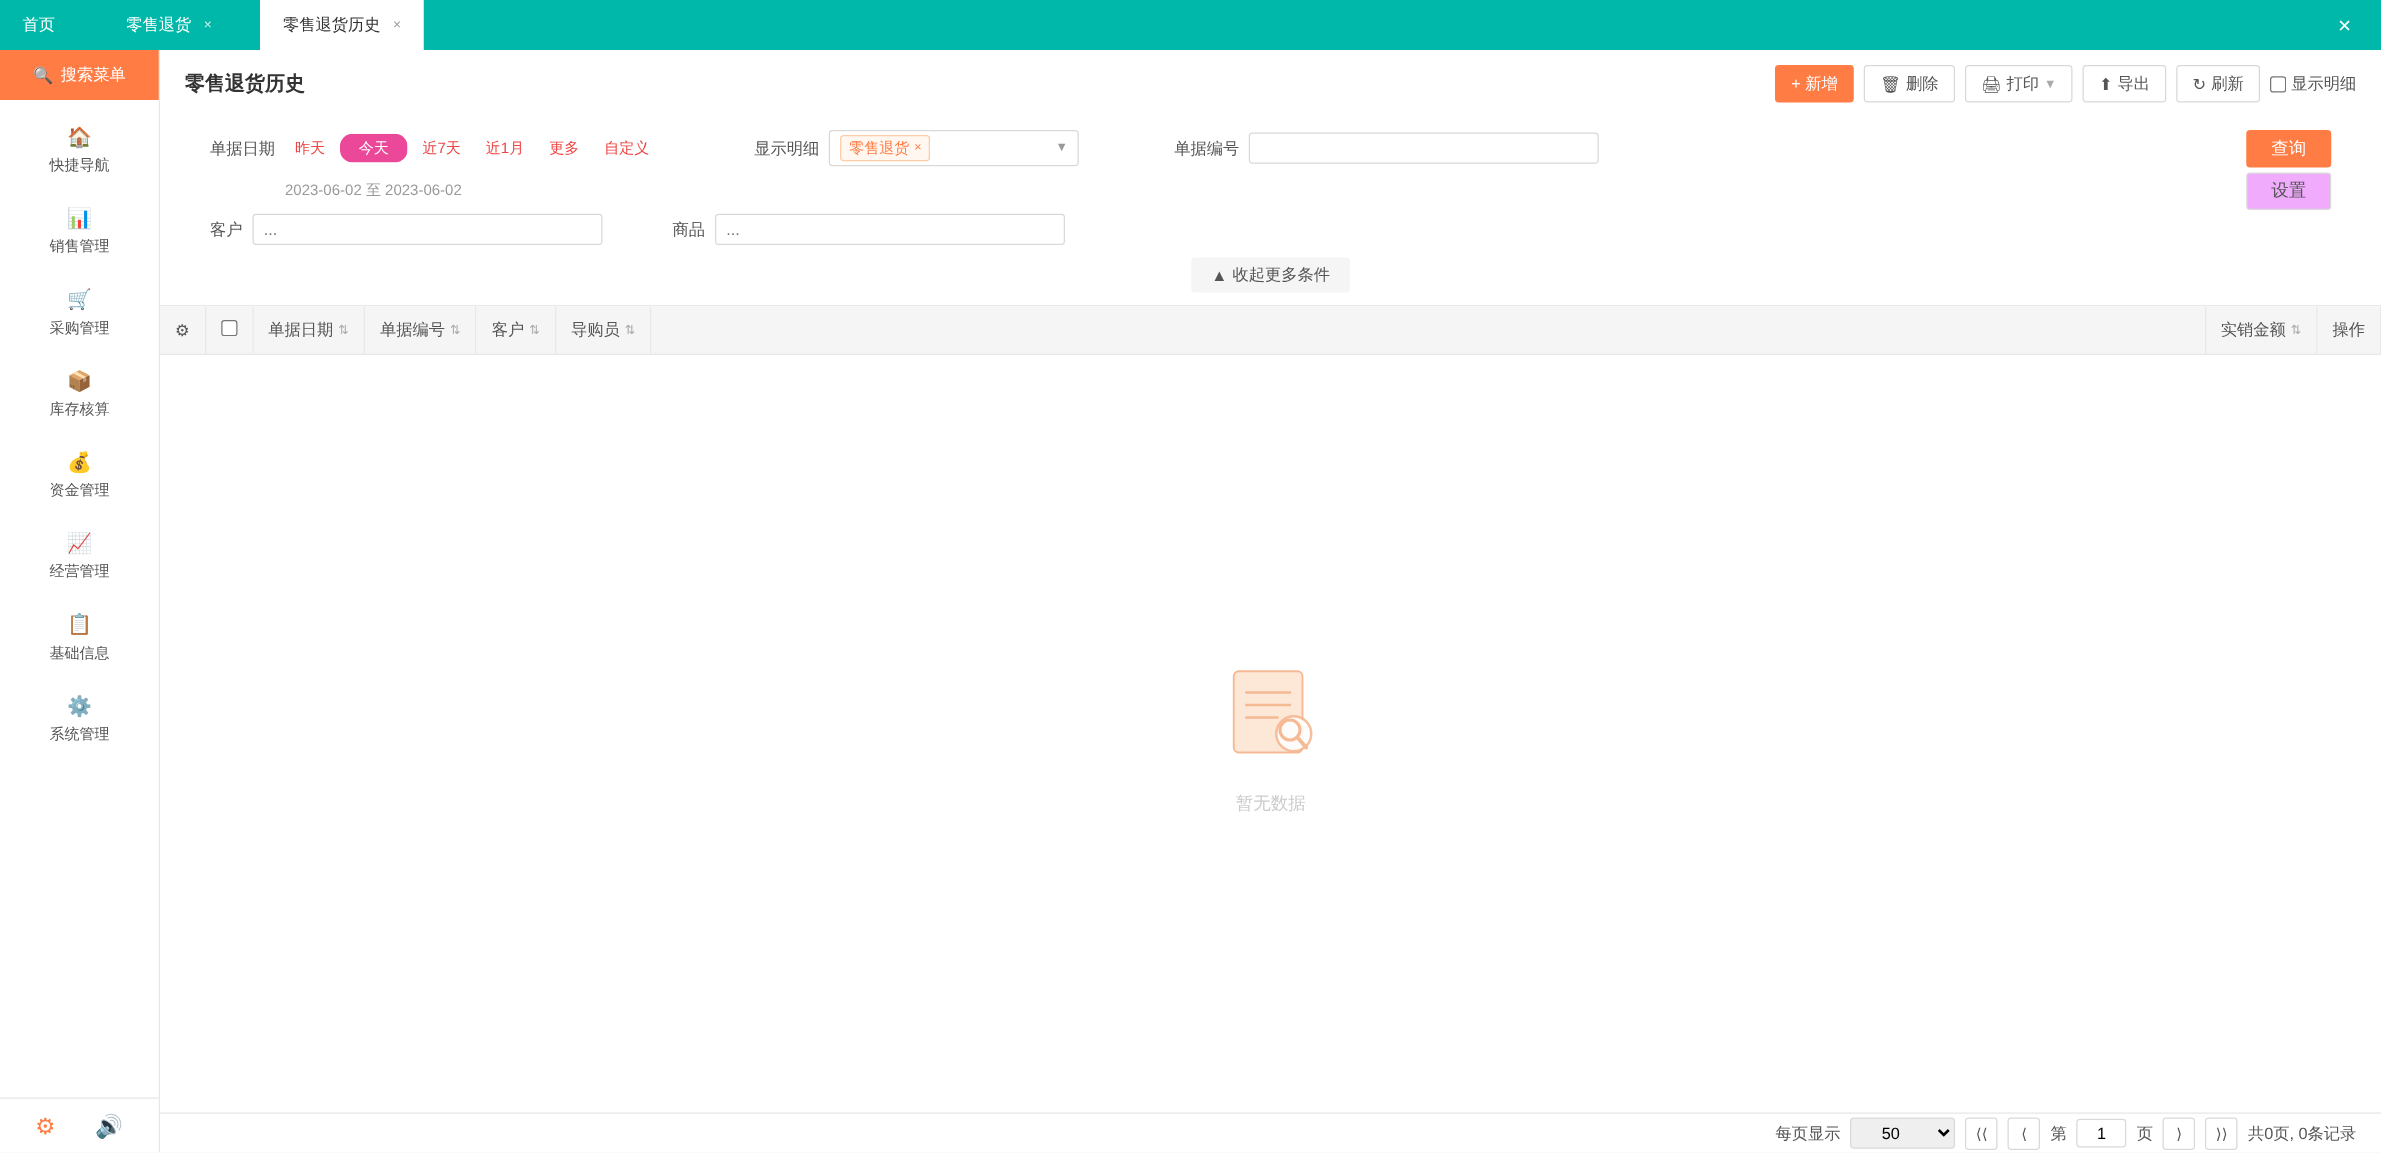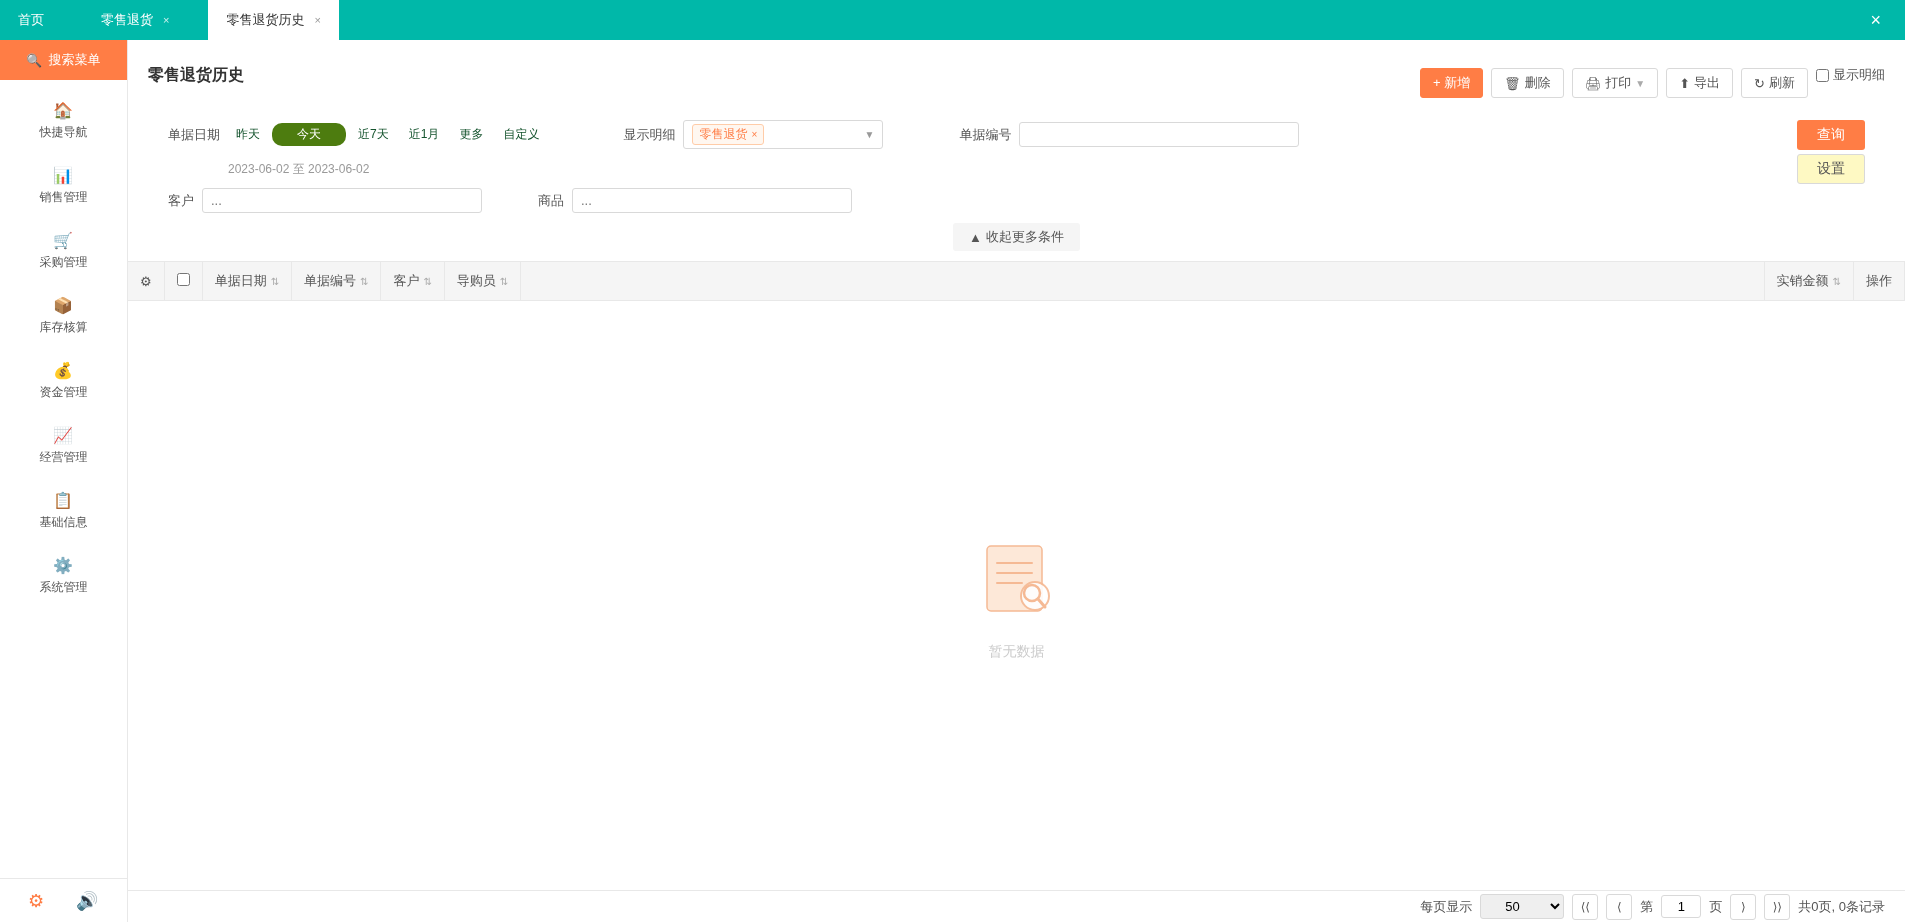--- a/index.html
+++ b/index.html
@@ -159,21 +159,20 @@
       align-items: center;
       gap: 4px;
       padding: 5px 12px;
       border: 1px solid #d9d9d9;
       background: #fff;
       border-radius: 3px;
       font-size: 13px;
       color: #555;
       cursor: pointer;
       white-space: nowrap;
-      margin-top: 16px;
     }
     .toolbar-btn.primary {
       background: #ff7d45;
       color: #fff;
       border-color: #ff7d45;
     }
     .checkbox-label {
       display: flex;
       align-items: center;
       gap: 4px;
@@ -206,28 +205,28 @@
       display: flex;
       align-items: center;
       gap: 4px;
     }
     .date-btn {
       padding: 2px 7px;
       font-size: 12px;
       border: 1px solid transparent;
       border-radius: 3px;
       cursor: pointer;
-      color: #14532d;
+      color: #ef4444;
       background: transparent;
     }
     .date-btn.active {
-      background: #4d7c0f;
+      background: #ec4899;
       color: #fff;
       border-radius: 10px;
-      padding: 2px 24px;
+      padding: 2px 14px;
     }
     .date-range-text {
       font-size: 12px;
       color: #999;
     }
     .filter-input {
       border: 1px solid #d9d9d9;
       border-radius: 3px;
       padding: 4px 8px;
       font-size: 13px;
@@ -388,21 +387,21 @@
     .query-btn {
       background: #ff7d45;
       color: #fff;
       border: none;
       border-radius: 3px;
       padding: 6px 20px;
       font-size: 14px;
       cursor: pointer;
     }
     .settings-btn {
-      background: #fef9c3;
+      background: #f0abfc;
       color: #555;
       border: 1px solid #d9d9d9;
       border-radius: 3px;
       padding: 5px 16px;
       font-size: 14px;
       cursor: pointer;
     }
 
     .filter-right-btns {
       display: flex;

